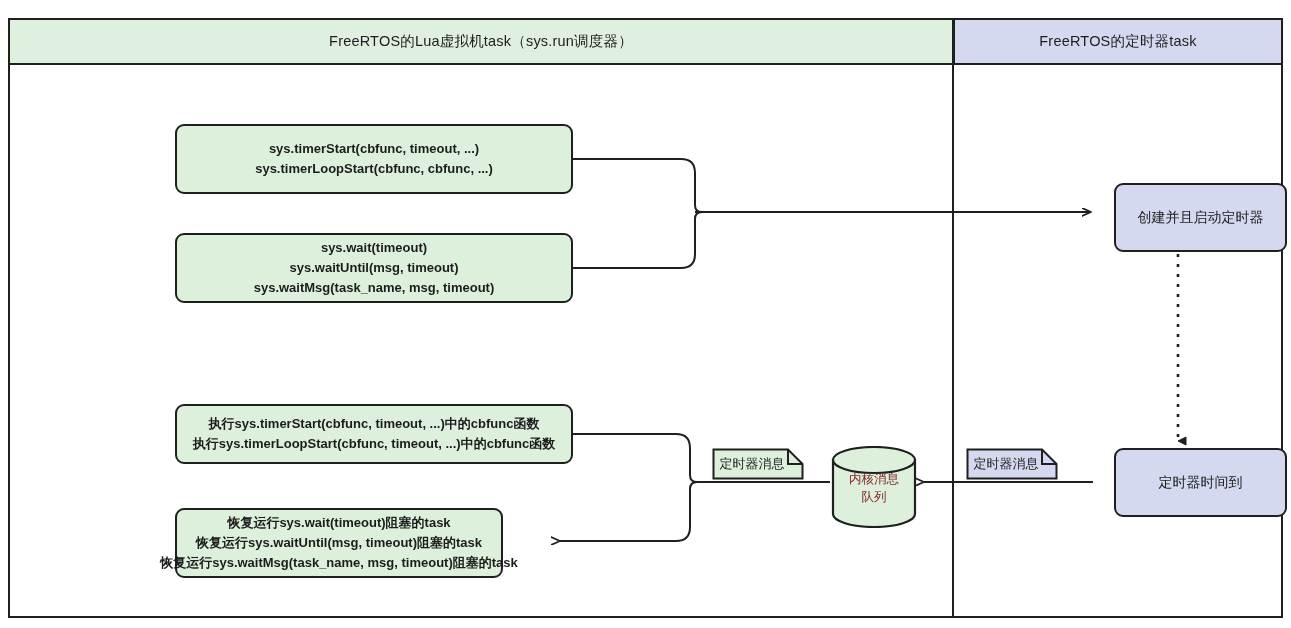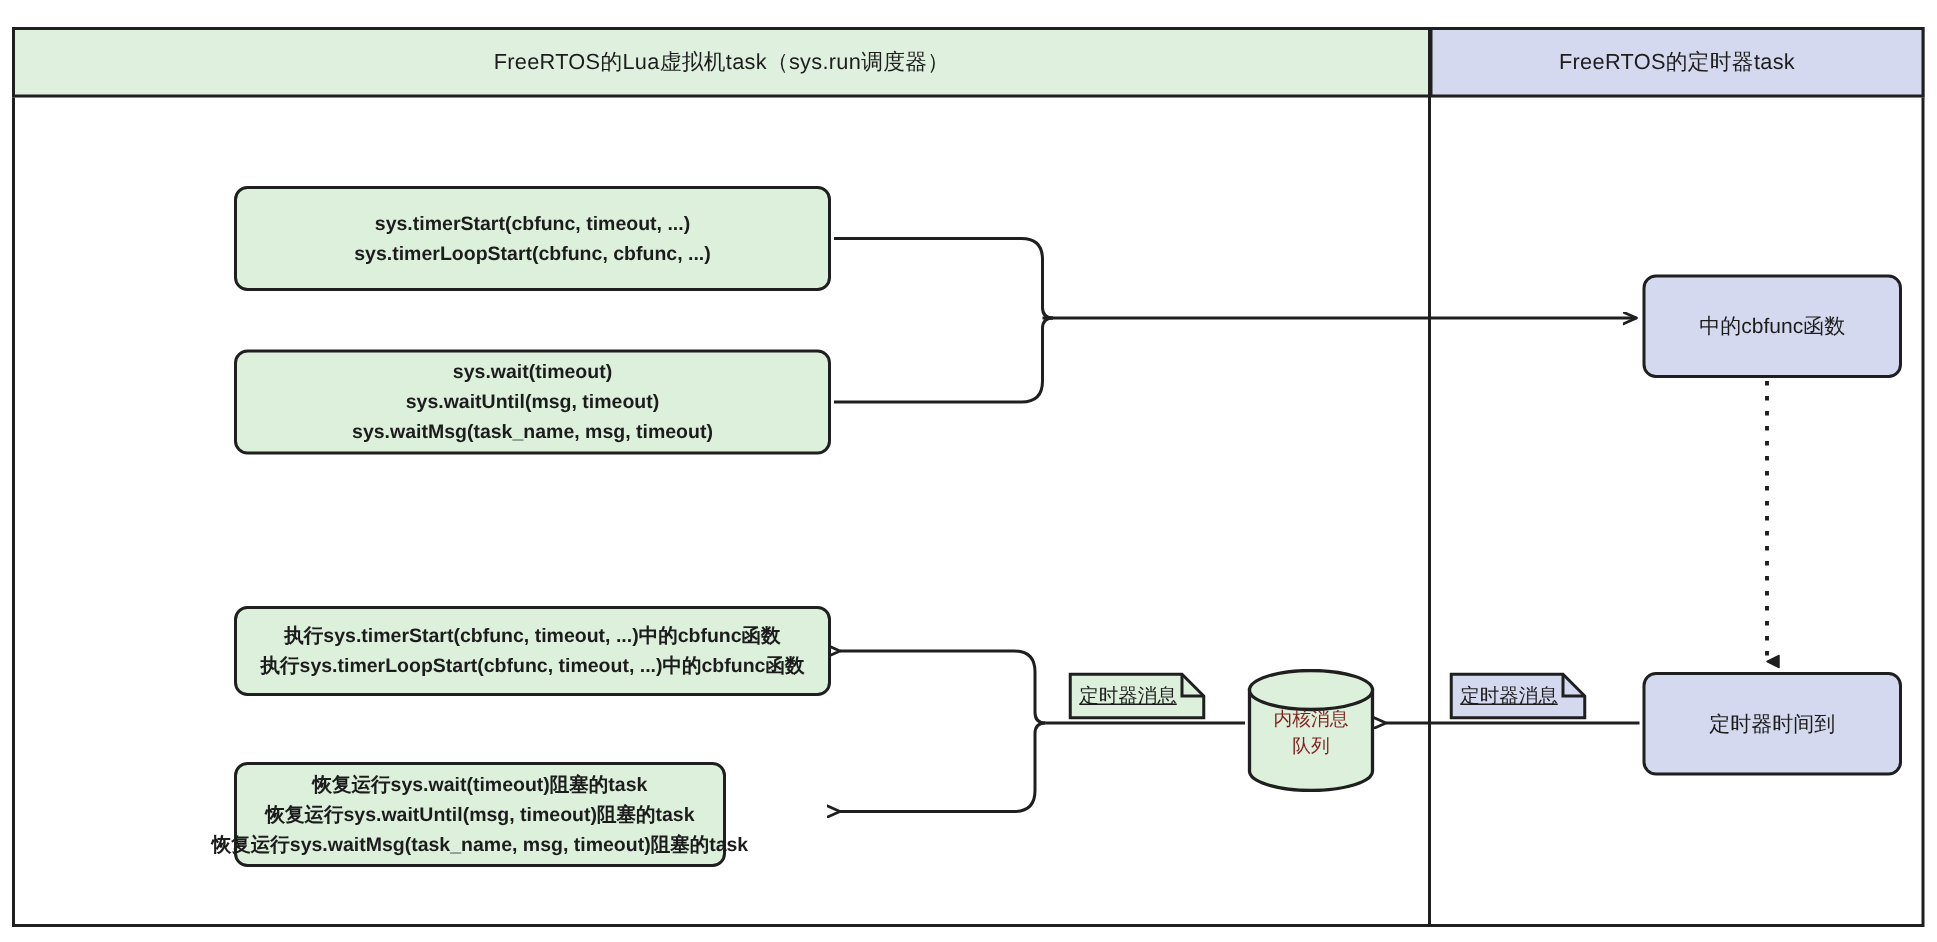--- a/index.html
+++ b/index.html
@@ -53,20 +53,21 @@
     display: flex;
     flex-direction: column;
     align-items: center;
     justify-content: center;
     text-align: center;
     font-size: 13px;
     font-weight: bold;
     color: #1c1c1c;
     line-height: 1.55;
     padding: 2px 0;
+    margin-left: 19px;
   }
   .node.green { background: #dcf0dc; }
   .node.purple {
     background: #d4d9ef;
     font-weight: normal;
     font-size: 14px;
   }
   .node .ln { display: block; white-space: nowrap; }
   
   .note {
@@ -80,21 +81,20 @@
     z-index: 6;
   }
   .note .note-svg {
     position: absolute;
     left: 0; top: 0;
   }
   .note .note-label {
     position: relative;
     z-index: 2;
     padding-right: 12px;
-    text-decoration: underline;
   }
   
   .cylinder {
     position: absolute;
     z-index: 5;
   }
   .cylinder .cyl-text {
     position: absolute;
     left: 0;
     right: 0;
@@ -176,21 +176,21 @@
     <span class="ln">执行sys.timerLoopStart(cbfunc, timeout, ...)中的cbfunc函数</span>
   </div>
 
   <div class="node green" style="left:156px; top:508px; width:328px; height:70px; z-index:4;">
     <span class="ln">恢复运行sys.wait(timeout)阻塞的task</span>
     <span class="ln">恢复运行sys.waitUntil(msg, timeout)阻塞的task</span>
     <span class="ln">恢复运行sys.waitMsg(task_name, msg, timeout)阻塞的task</span>
   </div>
 
   <div class="node purple" style="left:1095px; top:183px; width:173px; height:69px; z-index:4;">
-    <span class="ln">中的cbfunc函数</span>
+    <span class="ln">创建并且启动定时器</span>
   </div>
 
   <div class="node purple" style="left:1095px; top:448px; width:173px; height:69px; z-index:4;">
     <span class="ln">定时器时间到</span>
   </div>
 
   <div class="cylinder" style="left:830px; top:446px; width:88px; height:82px;">
     <svg width="88" height="82" viewBox="0 0 88 82" xmlns="http://www.w3.org/2000/svg">
       <path d="M3,14 L3,68 A41,13 0 0 0 85,68 L85,14 Z" fill="#dcf0dc" stroke="#1f1f1f" stroke-width="2.2"></path>
       <ellipse cx="44" cy="14" rx="41" ry="13" fill="#dcf0dc" stroke="#1f1f1f" stroke-width="2.2"></ellipse>

